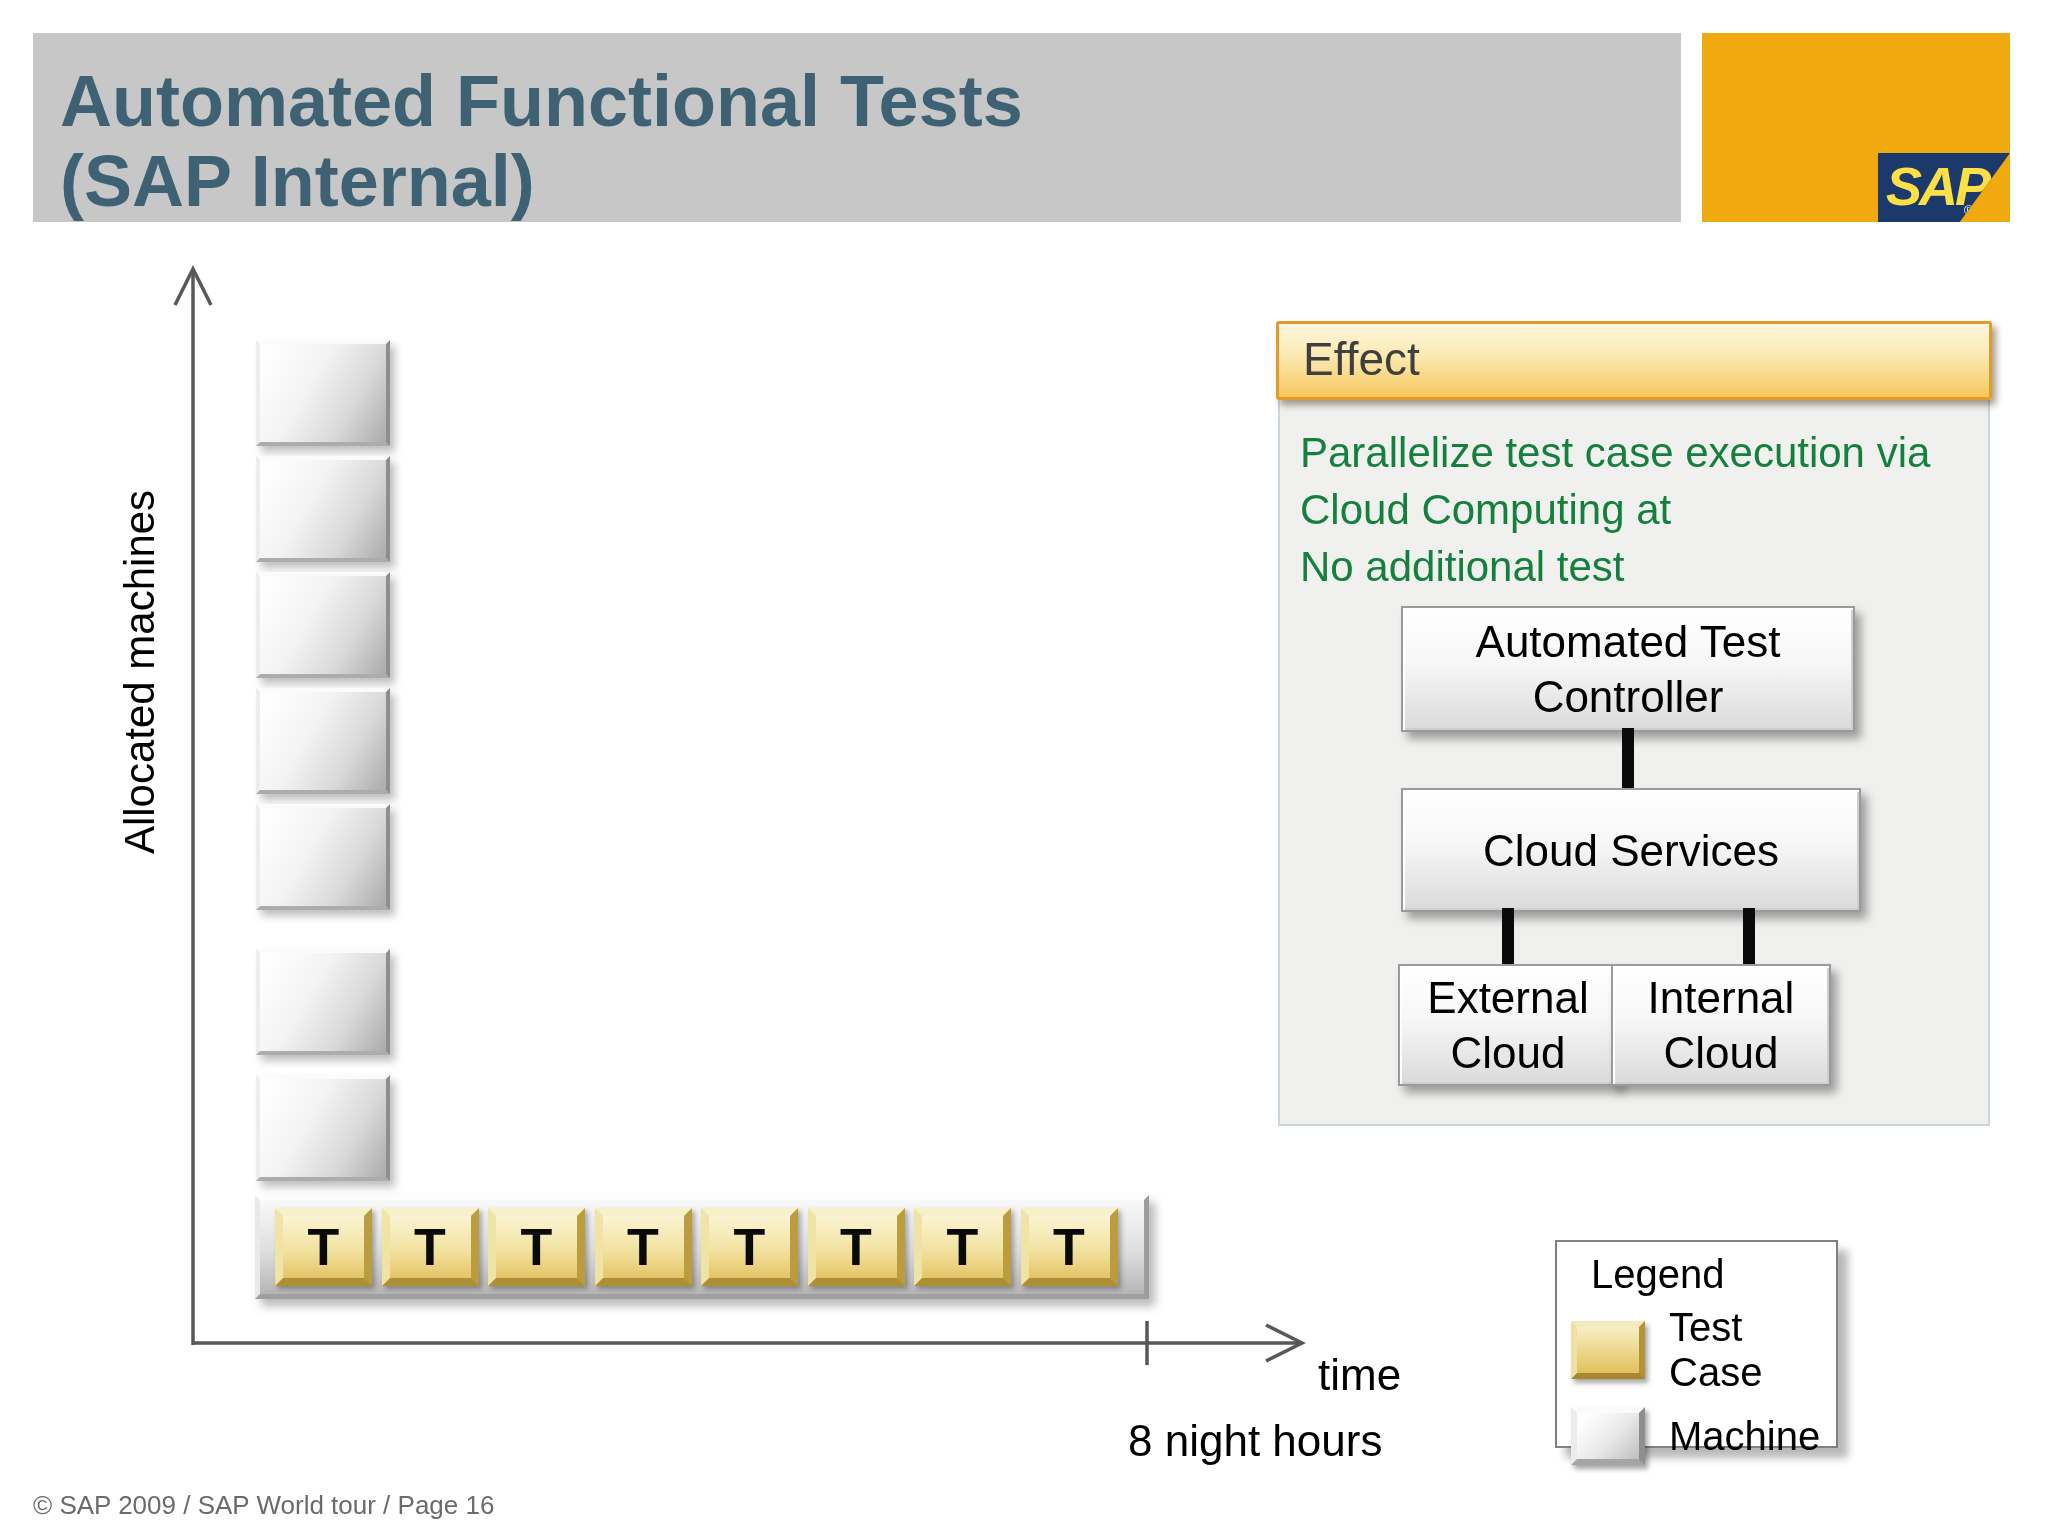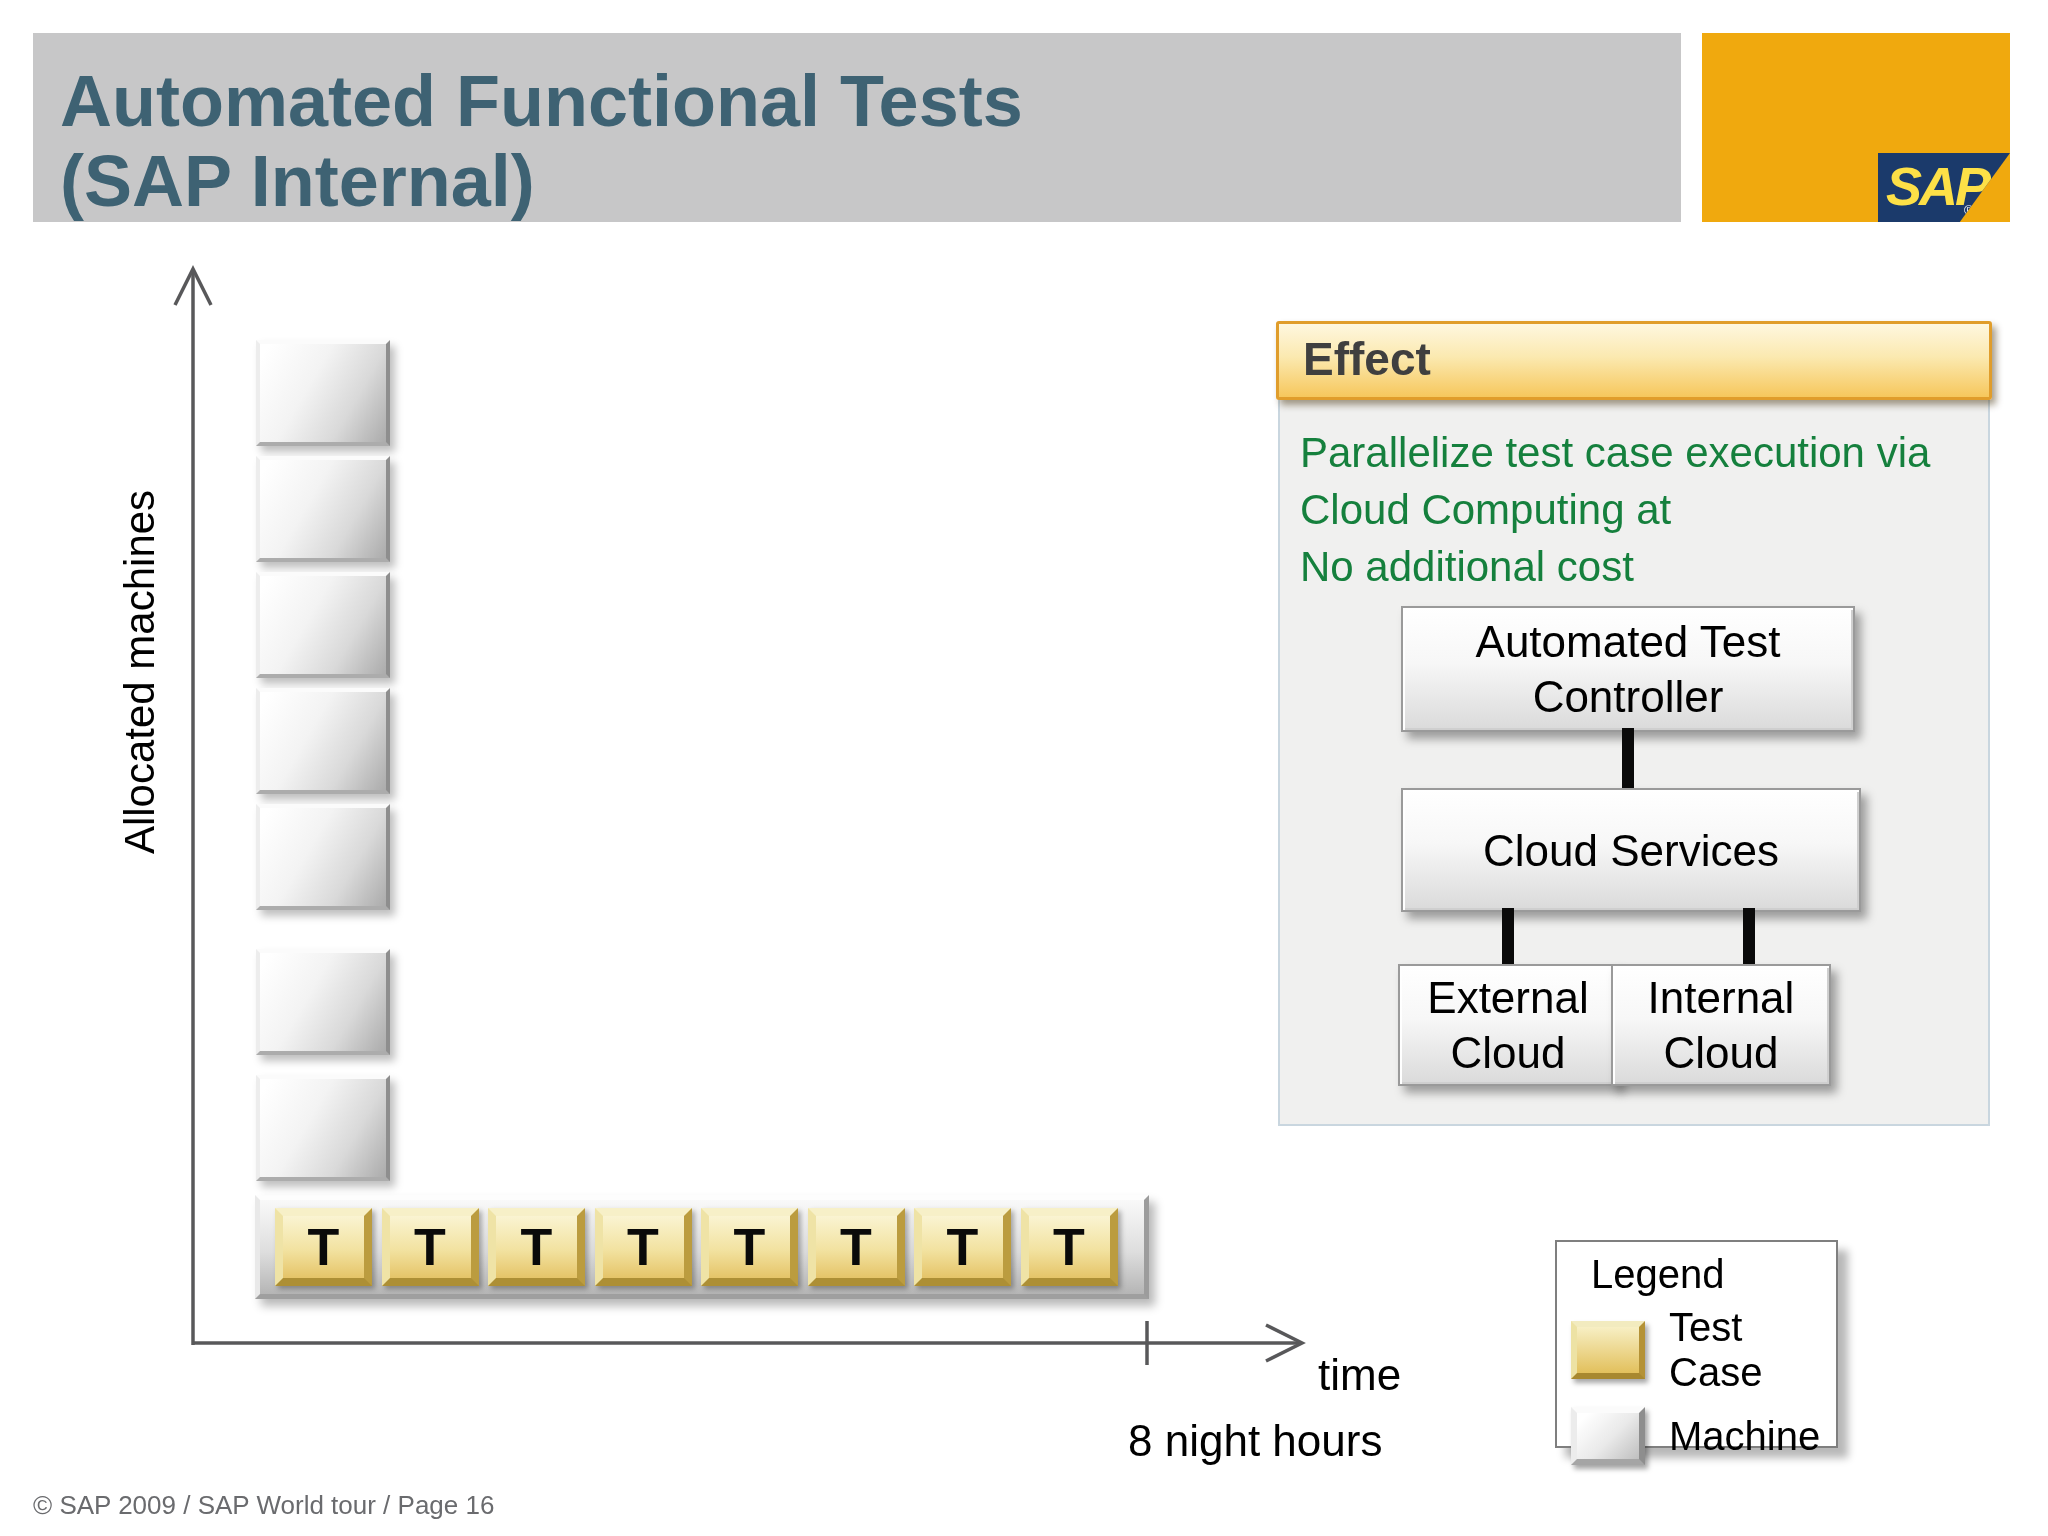--- a/index.html
+++ b/index.html
@@ -66,21 +66,21 @@
     left:1278px; top:394px; width:712px; height:732px;
     background:#f0f0ef; border:2px solid #c9d6df;
   }
   .effect-header {
     left:1276px; top:321px; width:716px; height:79px;
     background: linear-gradient(180deg, #fef7df 0%, #fbe9b0 45%, #f6c75c 100%);
     border:3px solid #e09d2b; border-radius:3px;
     box-shadow: 4px 5px 7px rgba(60,40,0,0.45);
     z-index:2;
   }
-  .effect-header span { display:block; padding-left:24px; line-height:71px; font-size:46px; color:#3f3f3f;font-weight:bold; }
+  .effect-header span { display:block; padding-left:24px; line-height:71px; font-size:46px; color:#3f3f3f; }
   .effect-desc { left:1300px; top:424px; width:692px; font-size:42px; line-height:57px; color:#15803d; }
   .dbox {
     position:absolute;
     background: linear-gradient(180deg, #ffffff 0%, #f7f7f7 45%, #dadada 100%);
     border:2px solid #9a9a9a;
     box-shadow: 6px 7px 9px rgba(0,0,0,0.35), inset 2px 2px 0 #ffffff, inset -2px -2px 0 #cfcfcf;
     display:flex; flex-direction:column; align-items:center; justify-content:center;
     text-align:center; font-size:44px; line-height:55px; color:#000;
   }
   .dbox-atc { left:1401px; top:606px; width:454px; height:126px; }
@@ -163,21 +163,21 @@
   <div class="abs time-label">time</div>
   <div class="abs hours-label">8 night hours</div>
 
   <div class="abs effect-body"></div>
   <div class="abs effect-header">
     <span>Effect</span>
   </div>
   <div class="abs effect-desc">
     <div>Parallelize test case execution via</div>
     <div>Cloud Computing at</div>
-    <div>No additional cost</div>
+    <div>No additional test</div>
   </div>
 
   <div class="dbox dbox-atc">
     <div>Automated Test</div>
     <div>Controller</div>
   </div>
   <div class="conn conn1"></div>
   <div class="dbox dbox-cs">
     <div>Cloud Services</div>
   </div>

